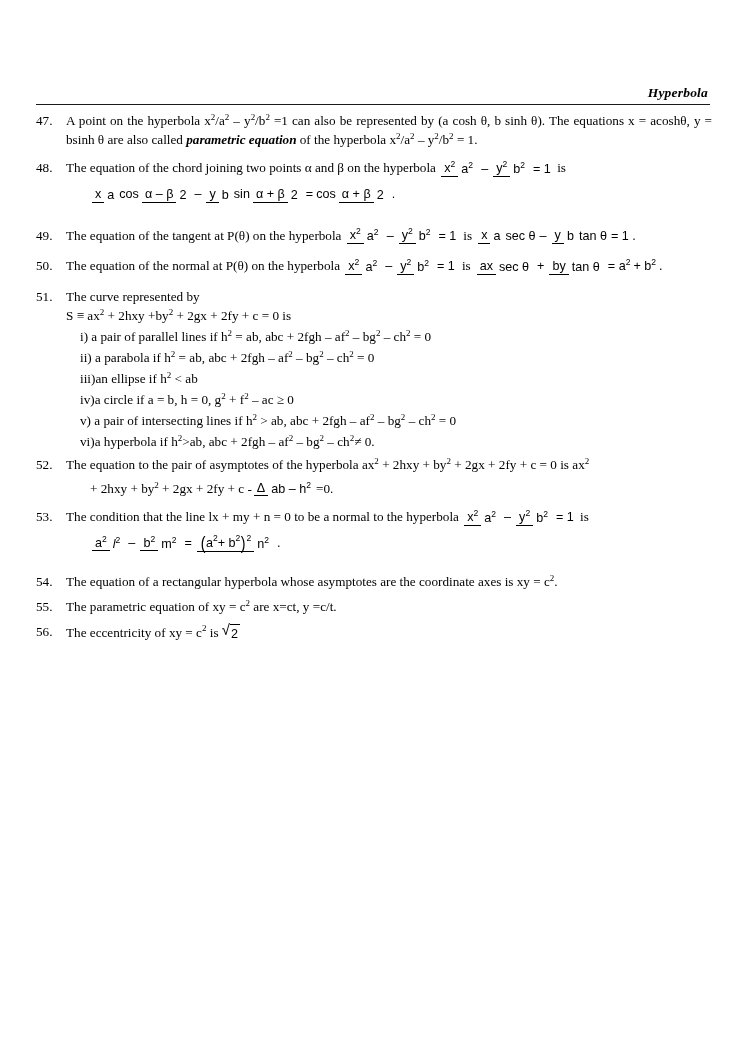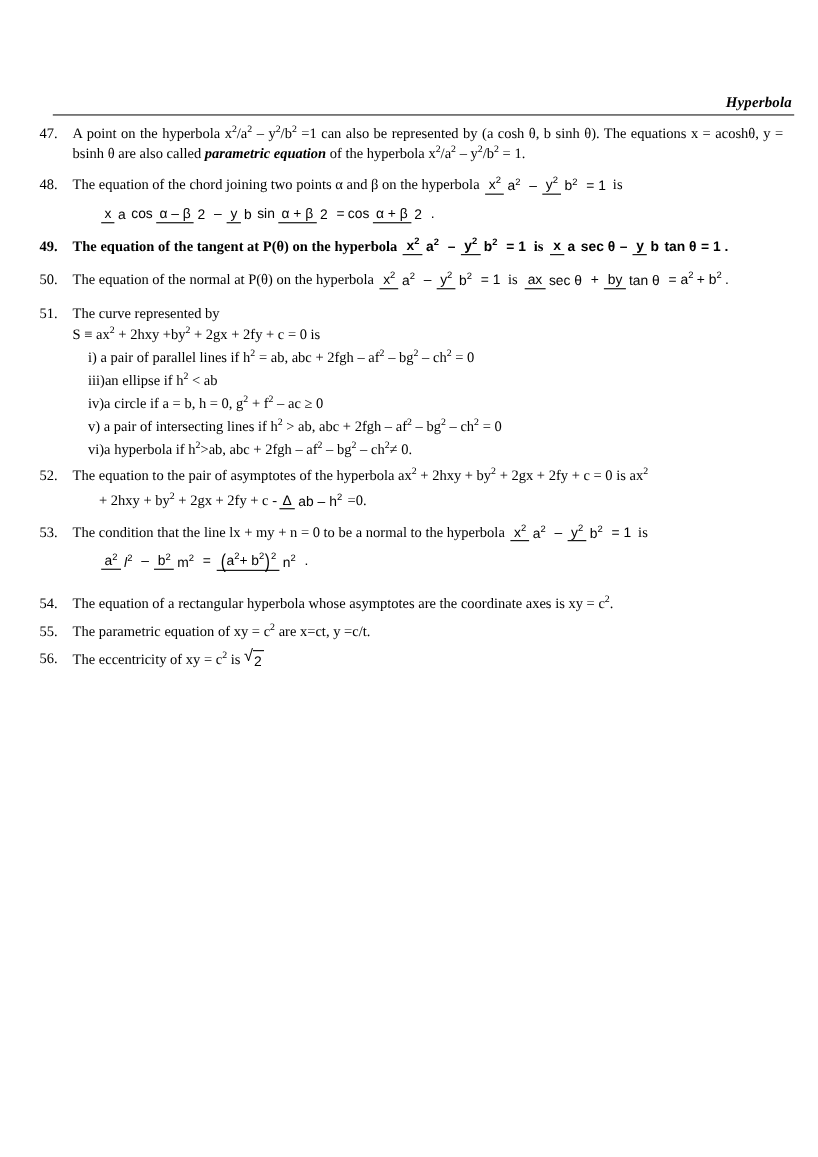--- a/index.html
+++ b/index.html
@@ -19,21 +19,21 @@
   .page {
     position: absolute;
     left: 0; top: 0;
     width: 744px;
     height: 1052px;
   }
 
   
   .header-zone {
     position: absolute;
-    left: 48px;
+    left: 36px;
     top: 86px;
     width: 674px;
   }
   .header-title {
     text-align: right;
     font-style: italic;
     font-weight: bold;
     font-size: 13.5px;
     letter-spacing: 0.2px;
     line-height: 1.1;
@@ -211,21 +211,21 @@
           <span class="fn">cos</span>
           <span class="frac">
             <span class="nu">α + β</span>
             <span class="de">2</span>
           </span>
           <span class="op">.</span>
         </span>
       </div>
     </div>
 
-    <div class="item" style="margin-top:10px;font-weight:bold;">
+    <div class="item" style="margin-top:22px;">
       <span class="num">49.</span>
       <div class="item-body nojust">
         <span>The equation of the tangent at P(θ) on the hyperbola</span>
         <span class="m mrow">
           <span class="frac">
             <span class="nu"><span>x</span><sup>2</sup></span>
             <span class="de"><span>a</span><sup>2</sup></span>
           </span>
           <span class="op">–</span>
           <span class="frac">
@@ -284,20 +284,23 @@
 
     <div class="item" style="margin-top:12px;">
       <span class="num">51.</span>
       <div class="item-body nojust">
         <div>The curve represented by</div>
         <div>
           <span>S ≡ ax</span><sup>2</sup><span> + 2hxy +by</span><sup>2</sup><span> + 2gx + 2fy + c = 0 is</span>
         </div>
         <div class="sub">
           <span class="rn">i)</span><span>  a pair of parallel lines if  h</span><sup>2</sup><span> = ab, abc + 2fgh – af</span><sup>2</sup><span> – bg</span><sup>2</sup><span> – ch</span><sup>2</sup><span> = 0</span>
+        </div>
+        <div class="sub">
+          <span class="rn">ii)</span><span> a parabola if h</span><sup>2</sup><span> = ab, abc + 2fgh – af</span><sup>2</sup><span> – bg</span><sup>2</sup><span> – ch</span><sup>2</sup><span> = 0</span>
         </div>
         <div class="sub">
           <span class="rn">iii)</span><span>an ellipse if h</span><sup>2</sup><span> &lt; ab</span>
         </div>
         <div class="sub">
           <span class="rn">iv)</span><span>a circle if a = b, h = 0, g</span><sup>2</sup><span> + f</span><sup>2</sup><span> – ac ≥ 0</span>
         </div>
         <div class="sub">
           <span class="rn">v)</span><span> a pair of intersecting lines if  h</span><sup>2</sup><span> &gt; ab, abc + 2fgh – af</span><sup>2</sup><span> – bg</span><sup>2</sup><span> – ch</span><sup>2</sup><span> = 0</span>
         </div>

